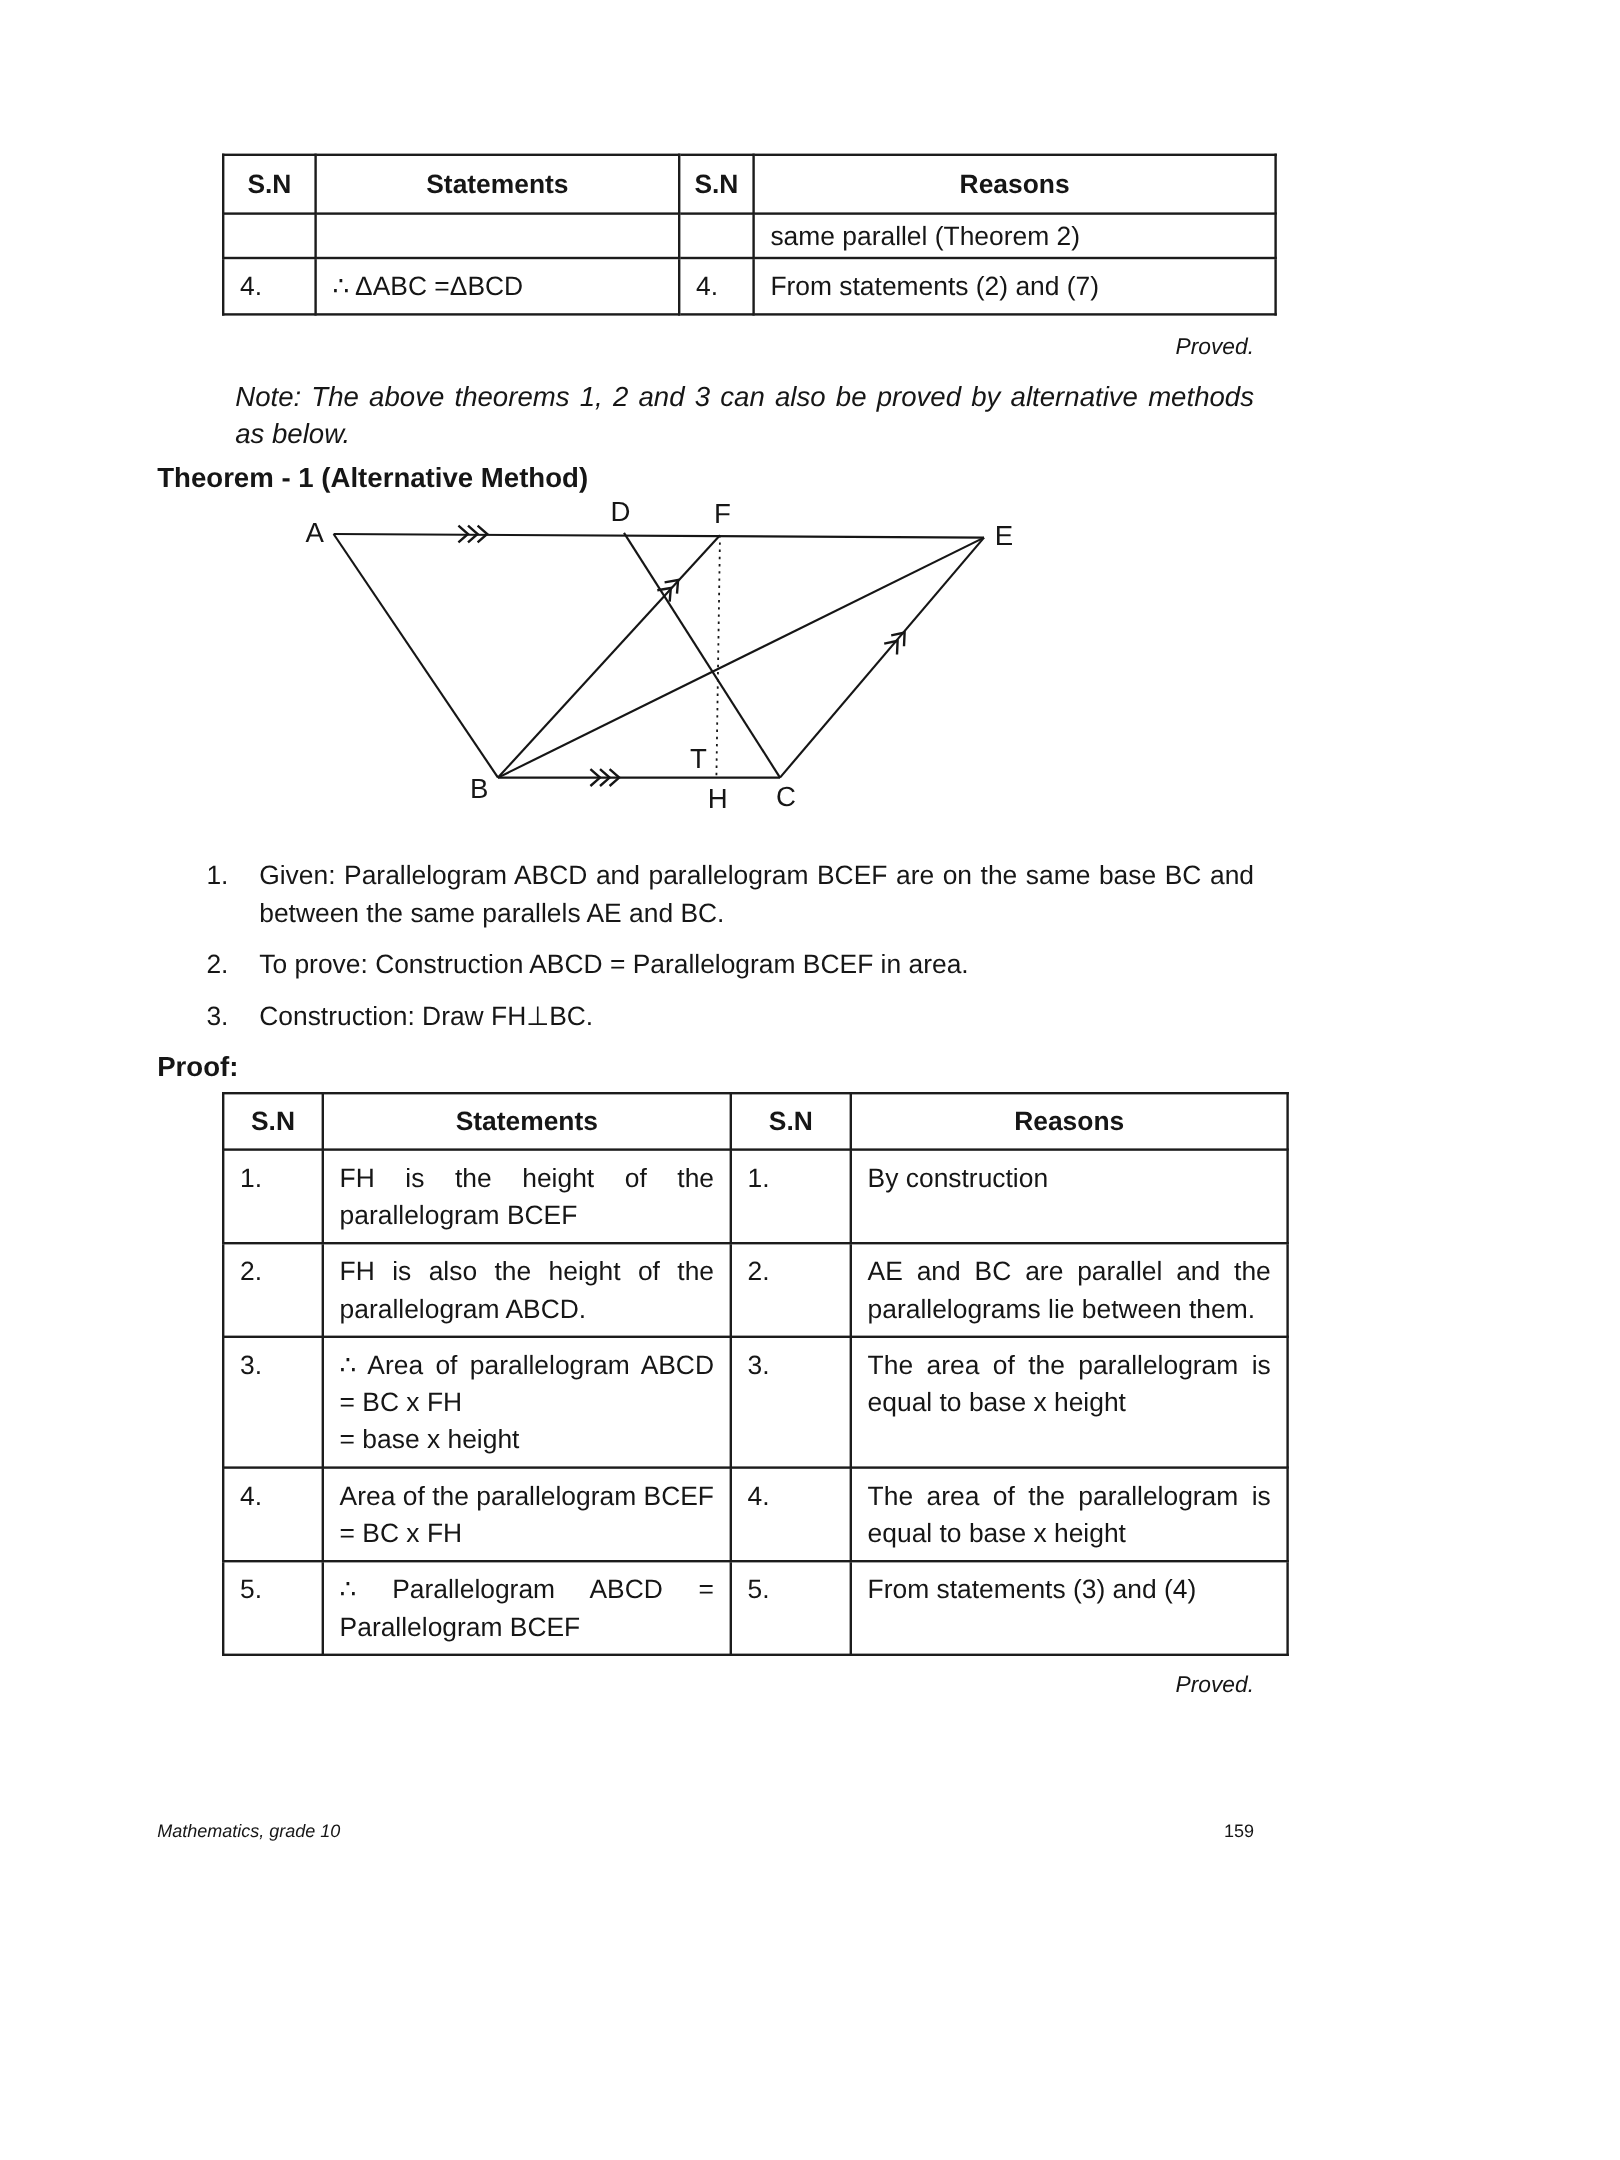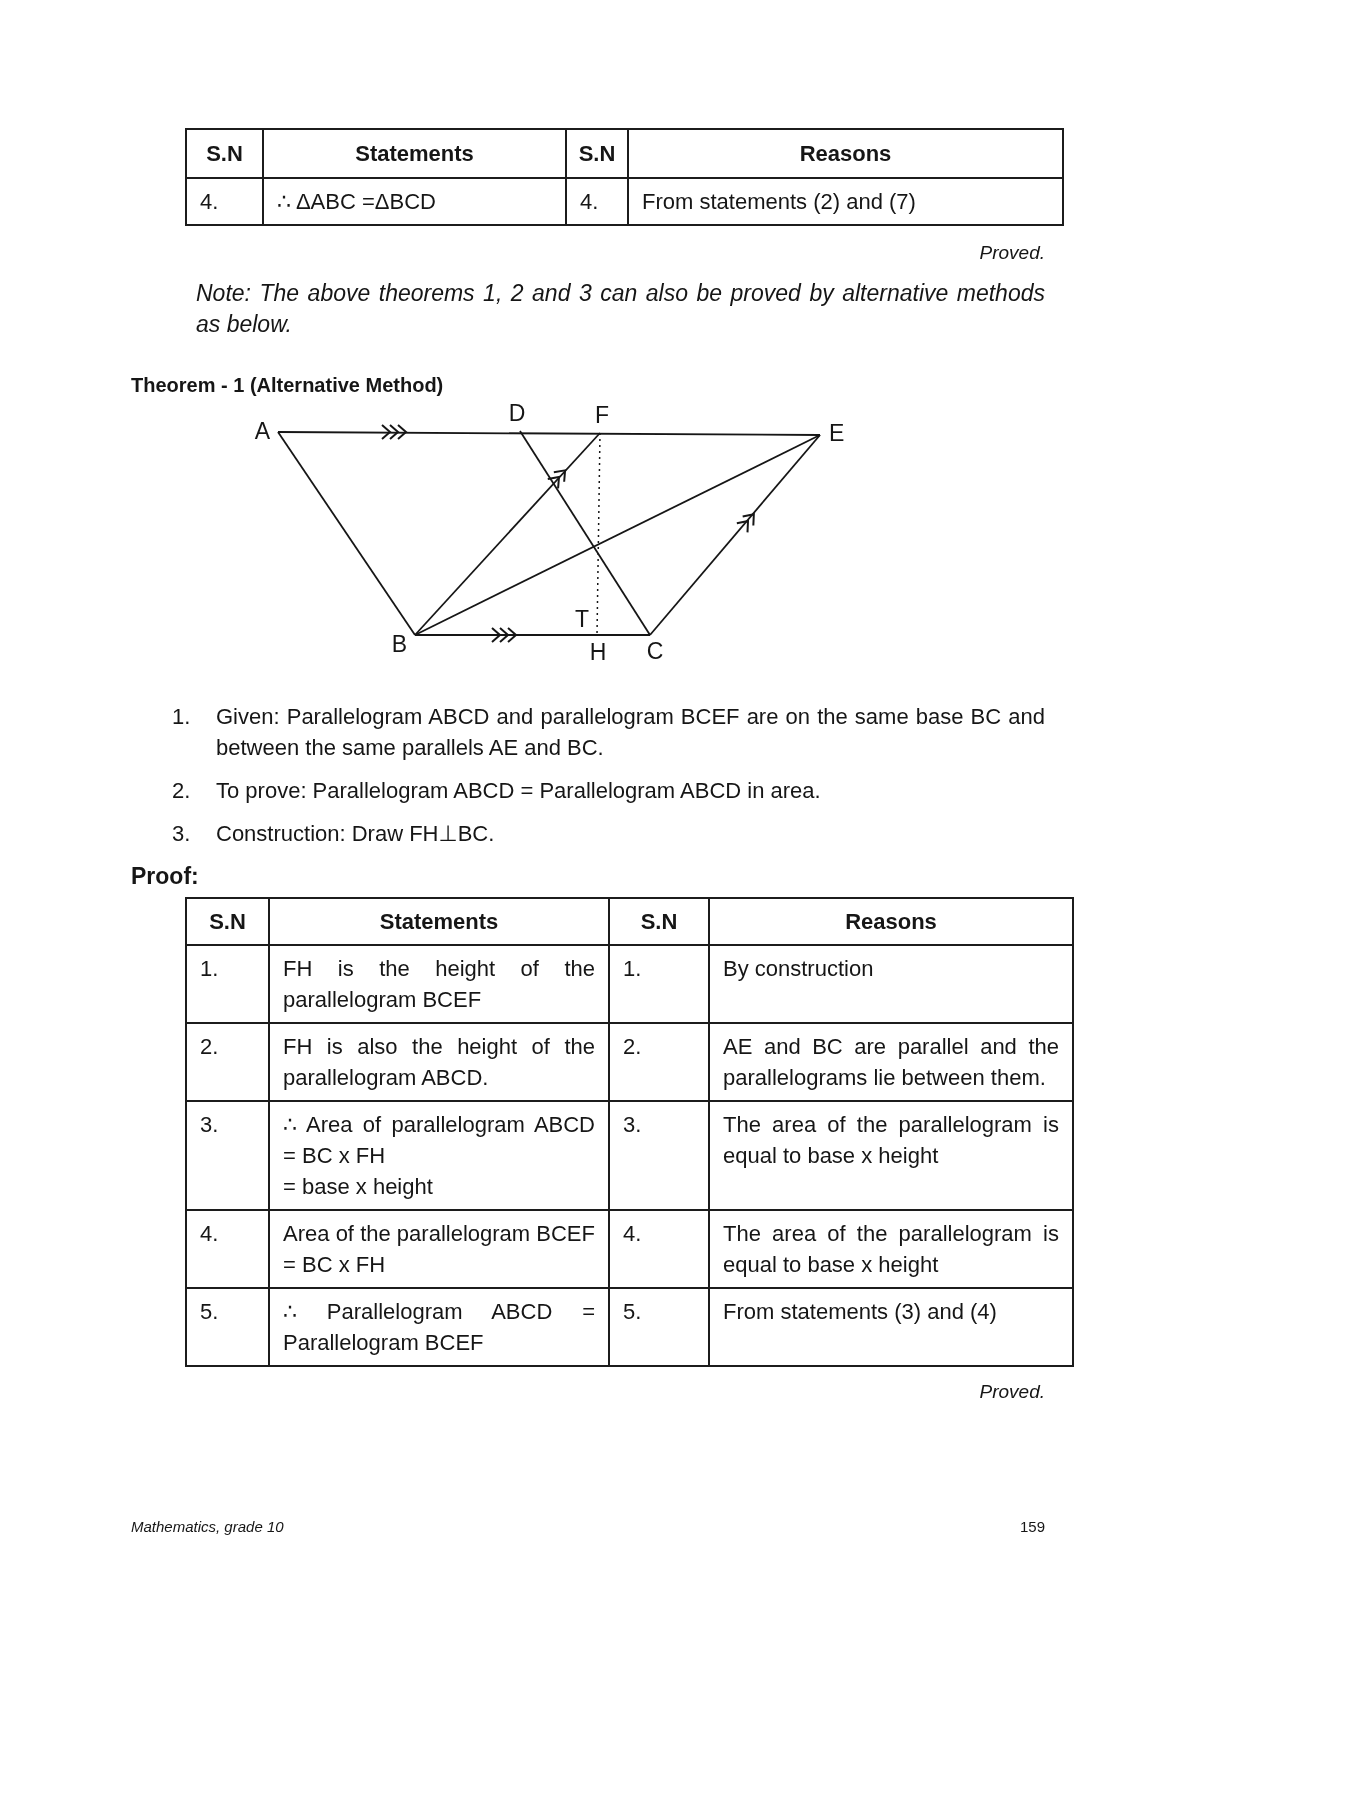--- a/index.html
+++ b/index.html
@@ -43,22 +43,22 @@
     margin-top:10px;
     margin-left:65px;
     width:849px;
     font-style:italic;
     font-size:23px;
     line-height:31px;
     text-align:justify;
   }
 
   .theorem-heading {
-    margin-top:30px;
-    font-size:20px;
+    margin-top:6px;
+    font-size:23px;
     font-weight:bold;
     line-height:30px;
   }
 
   .diagram { margin-top:2px; margin-left:54px; width:700px; height:285px; }
   .diagram svg { display:block; }
   .diagram text { font-family:"Liberation Sans", sans-serif; font-size:23px; fill:#161616; }
 
   .given-list { margin-top:14px; margin-left:41px; width:873px; }
   .list-item { display:flex; margin-bottom:12px; line-height:31px; }
@@ -94,20 +94,26 @@
       </colgroup>
       <thead>
         <tr>
           <th>S.N</th>
           <th>Statements</th>
           <th>S.N</th>
           <th>Reasons</th>
         </tr>
       </thead>
       <tbody>
+        <tr class="tight">
+          <td class="sn"></td>
+          <td class="stmt"></td>
+          <td class="sn"></td>
+          <td class="rsn">same parallel (Theorem 2)</td>
+        </tr>
         <tr>
           <td class="sn">4.</td>
           <td class="stmt">∴ ΔABC =ΔBCD</td>
           <td class="sn">4.</td>
           <td class="rsn">From statements (2) and (7)</td>
         </tr>
       </tbody>
     </table>
 
     <div class="proved">Proved.</div>
@@ -149,21 +155,21 @@
       </svg>
     </div>
 
     <div class="given-list">
       <div class="list-item">
         <span class="num">1.</span>
         <span class="txt">Given: Parallelogram ABCD and parallelogram BCEF are on the same base BC and between the same parallels AE and BC.</span>
       </div>
       <div class="list-item">
         <span class="num">2.</span>
-        <span class="txt">To prove: Parallelogram ABCD = Parallelogram ABCD in area.</span>
+        <span class="txt">To prove: Construction ABCD = Parallelogram BCEF in area.</span>
       </div>
       <div class="list-item">
         <span class="num">3.</span>
         <span class="txt">Construction: Draw FH⊥BC.</span>
       </div>
     </div>
 
     <div class="proof-label">Proof:</div>
 
     <table class="tbl tbl-proof">

